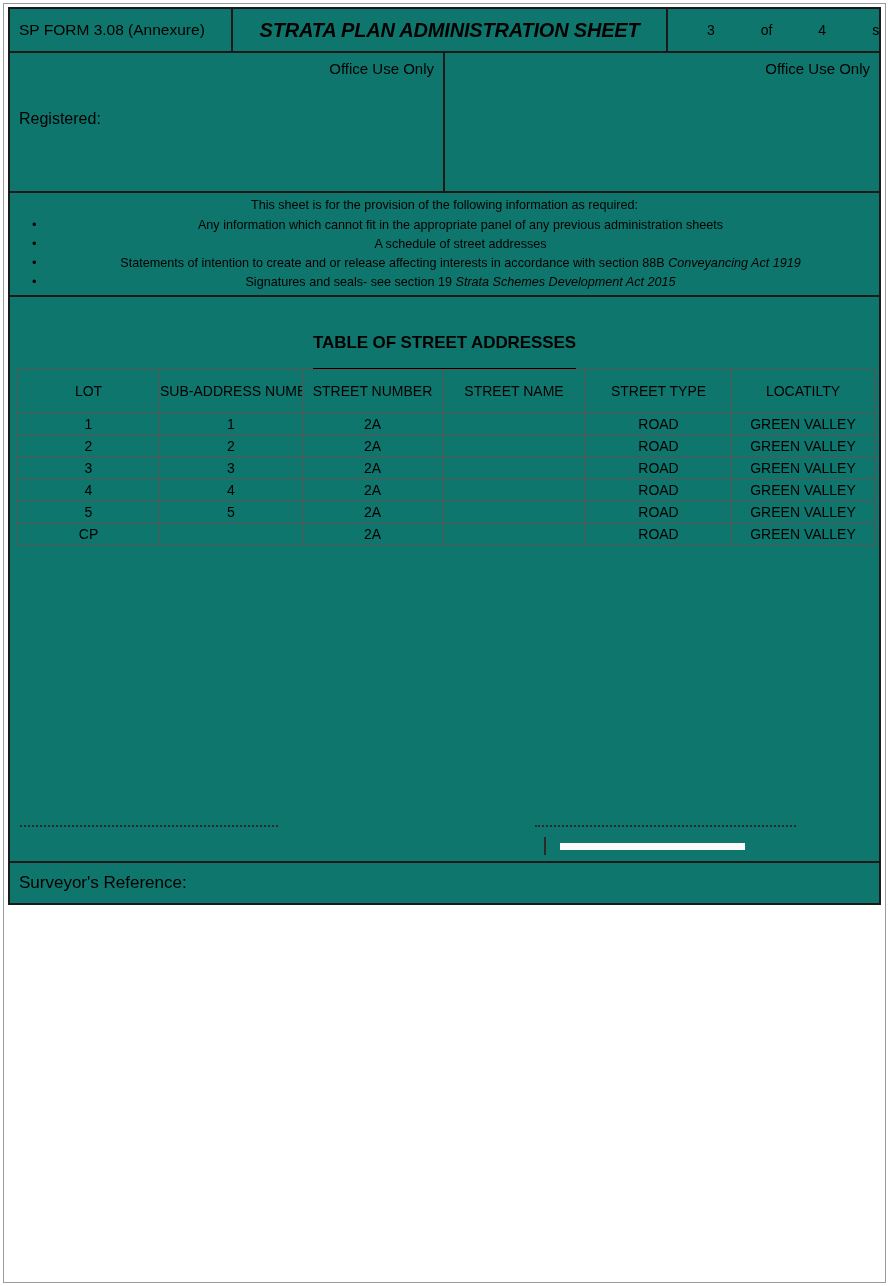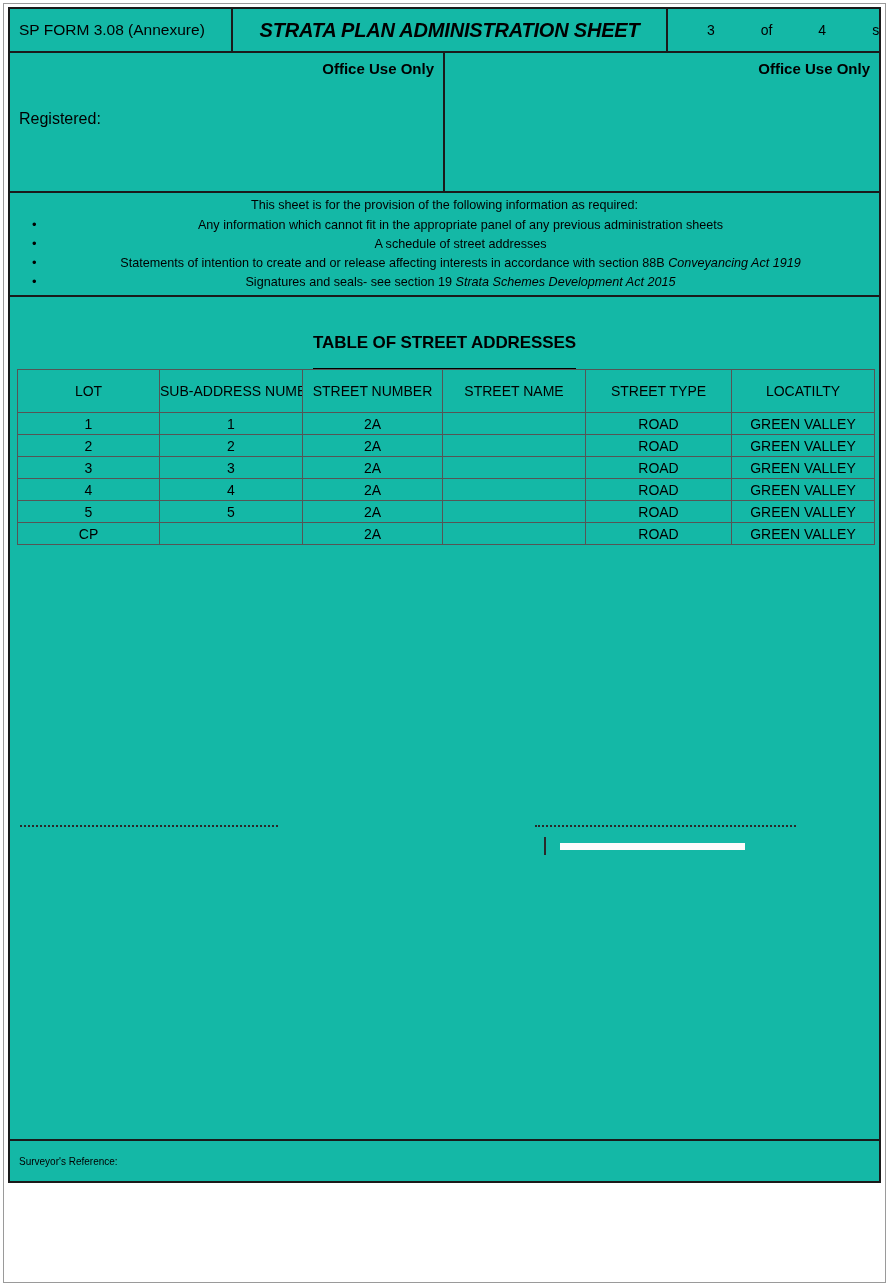--- a/index.html
+++ b/index.html
@@ -29,24 +29,24 @@
     width: 883px;
     height: 1280px;
     box-sizing: border-box;
     border: 1px solid #9a9a9a;
   }
   .inner-frame {
     position: absolute;
     left: 8px;
     top: 7px;
     width: 873px;
-    height: 1176px;
+    height: 898px;
     box-sizing: border-box;
     border: 2px solid #1a1a1a;
-    background: #14b8a6;
+    background: #0f766e;
   }
 
   
   .title-bar {
     position: absolute;
     left: 0;
     top: 0;
     right: 0;
     height: 44px;
     border-bottom: 2px solid #1a1a1a;
@@ -105,21 +105,20 @@
     border-right: 2px solid #1a1a1a;
   }
   .office-panel.right {
     flex: 1;
   }
   .office-label {
     position: absolute;
     top: 7px;
     right: 9px;
     font-size: 15px;
-    font-weight: bold;
   }
   .registered-label {
     position: absolute;
     top: 57px;
     left: 9px;
     font-size: 16px;
   }
 
   
   .instructions {
@@ -246,21 +245,21 @@
     position: absolute;
     left: 0;
     right: 0;
     bottom: 0;
     height: 42px;
     border-top: 2px solid #1a1a1a;
     box-sizing: border-box;
     display: flex;
     align-items: center;
     padding-left: 9px;
-    font-size: 10px;
+    font-size: 17px;
   }
 </style>
 </head>
 <body>
 
 <div class="page">
   <div class="outer-frame"></div>
 
   <div class="inner-frame">
 

